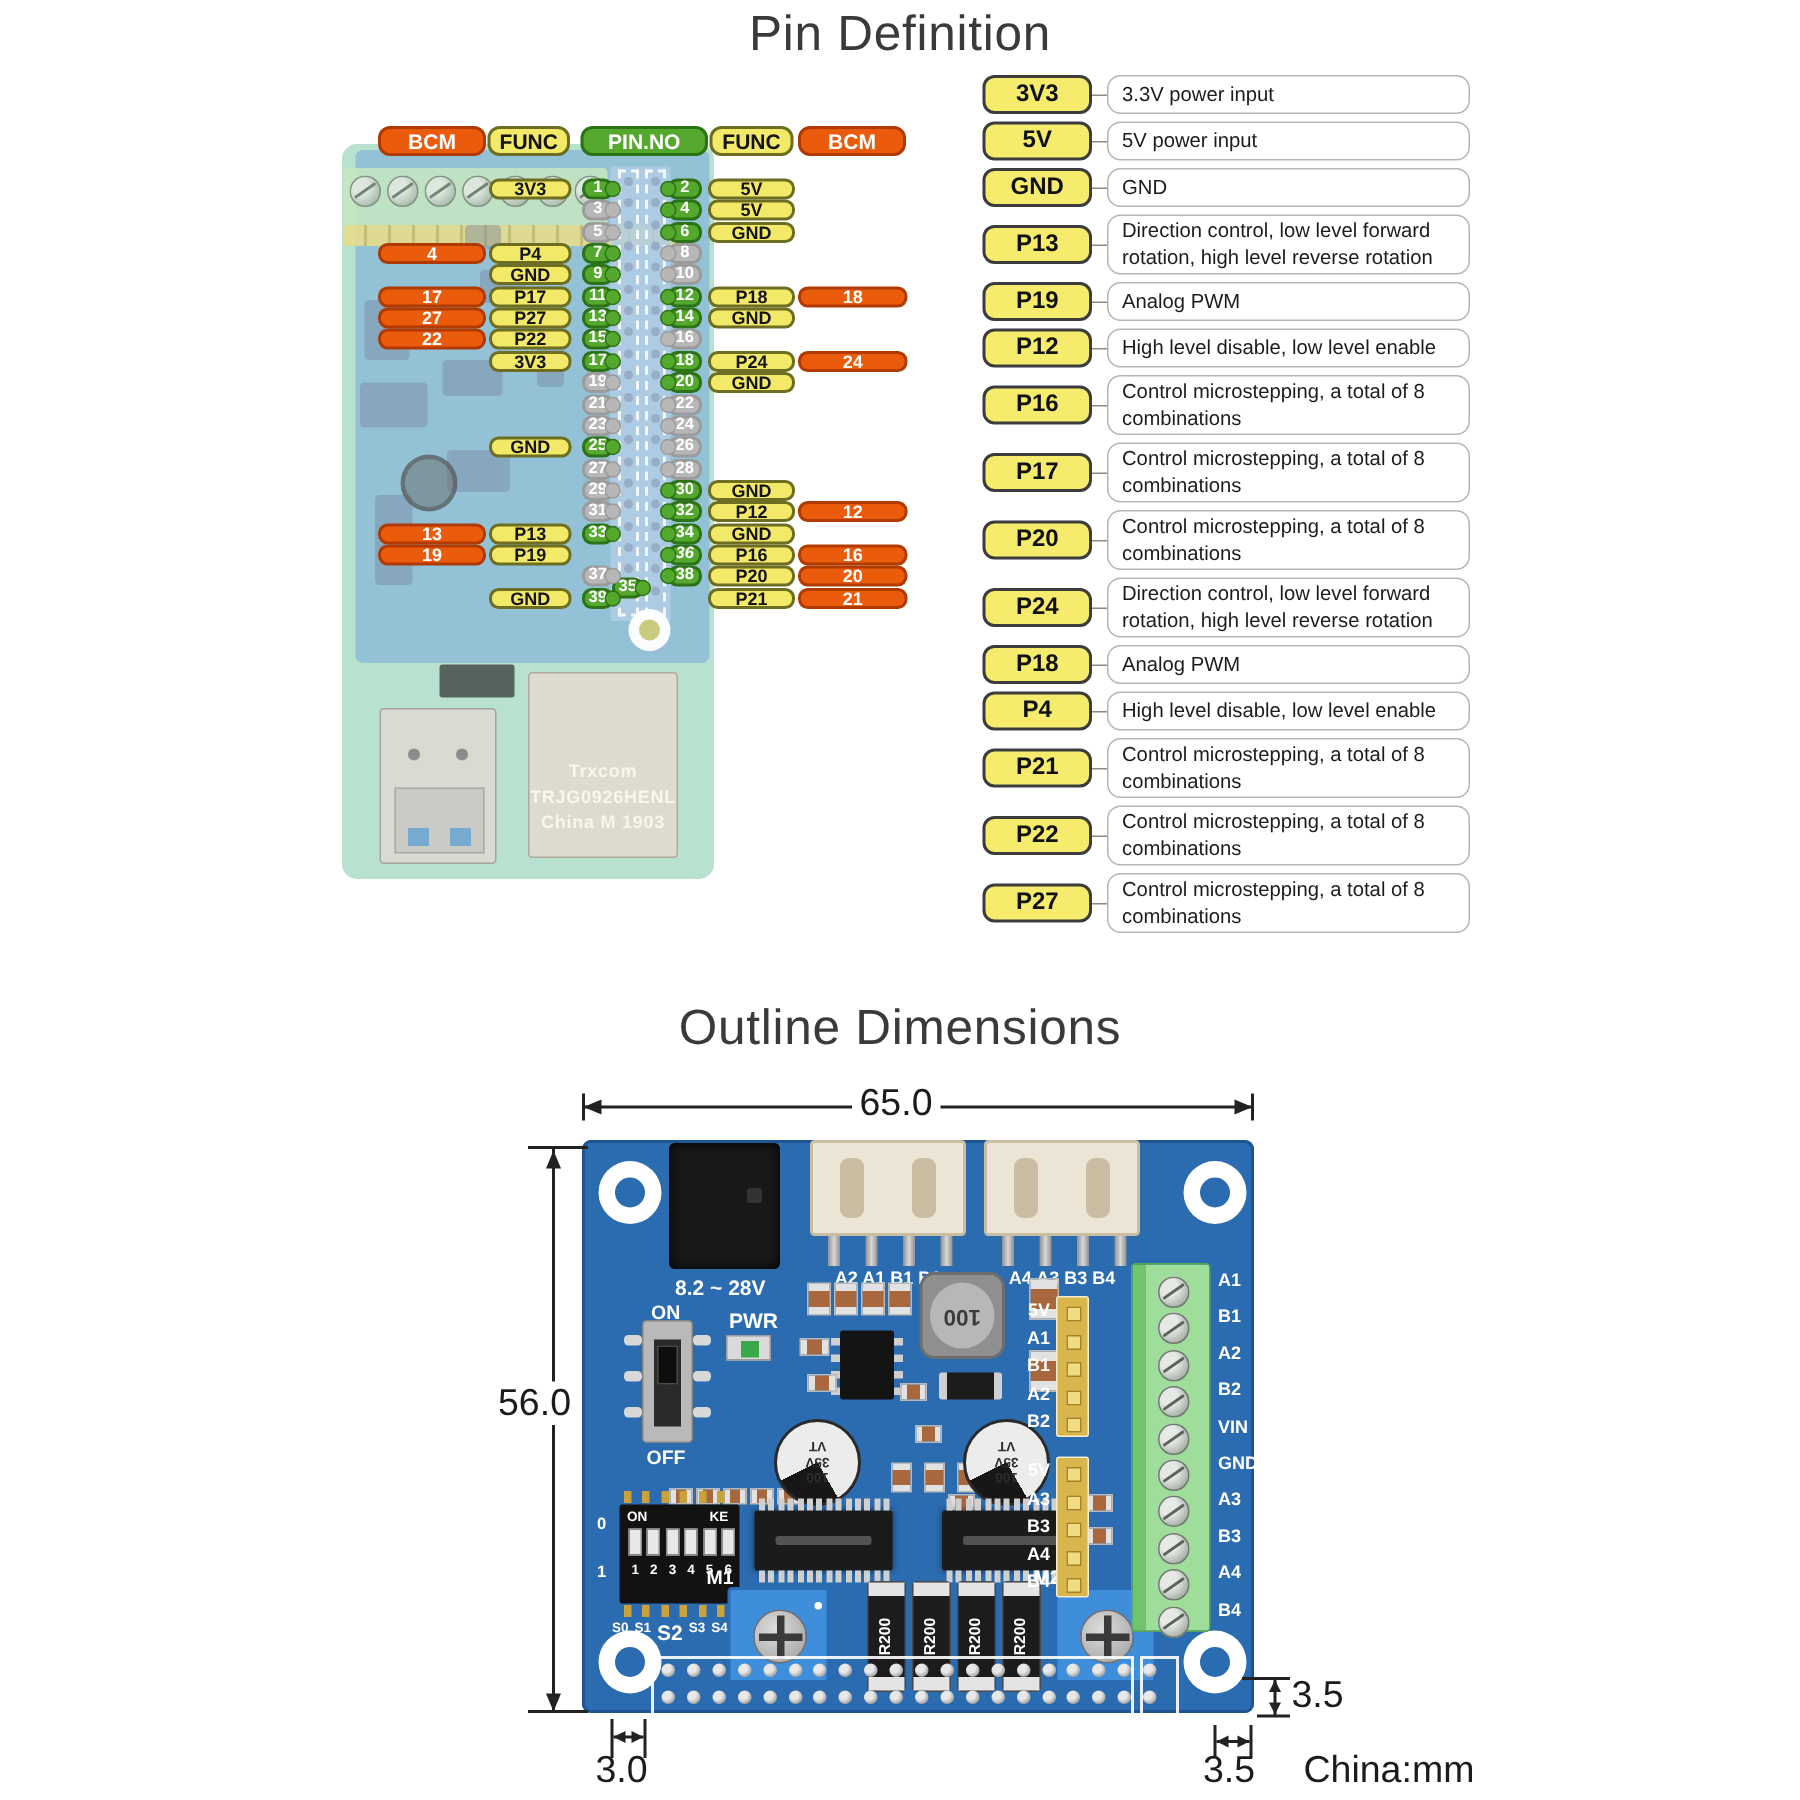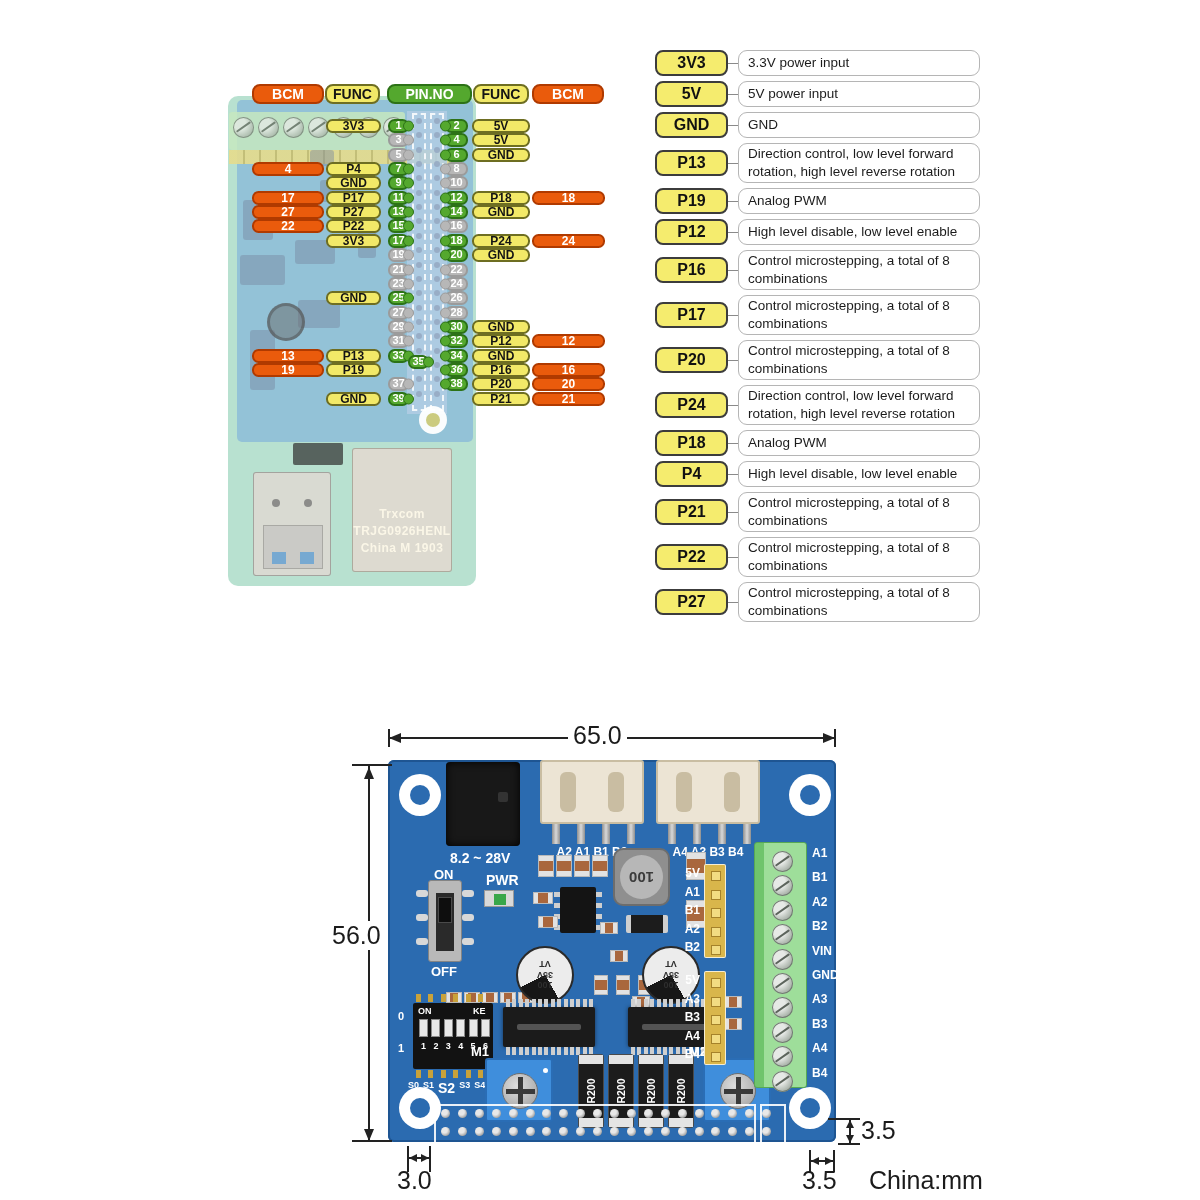--- a/index.html
+++ b/index.html
@@ -50,20 +50,21 @@
   .smd.h{background:linear-gradient(90deg,#e2e2e2 24%,#a9673d 24% 76%,#e2e2e2 76%);}
   .icpin{position:absolute;width:4px;height:8px;background:#cfcfcf;}
   
   #pi{position:absolute;left:0;top:0;}
 </style>
 </head>
 <body>
 
 <div class="page">
 
+  <div class="title" style="top:3px;">Pin Definition</div>
 
   <div id="pi">
       <div class="abs" style="left: 228px; top: 96px; width: 248px; height: 490px; background: rgba(125, 200, 170, 0.55); border-radius: 10px;"></div>
       <div class="abs" style="left: 237px; top: 100px; width: 236px; height: 342px; background: rgba(125, 175, 220, 0.62); border-radius: 5px;"></div>
       <div class="abs" style="left: 229px; top: 112px; width: 176px; height: 38px; background: rgba(198, 232, 192, 0.85); border-radius: 3px;"></div>
       <div class="screw" style="left: 233px; top: 117px; width: 21px; height: 21px; opacity: 0.75;"></div>
       <div class="screw" style="left: 258px; top: 117px; width: 21px; height: 21px; opacity: 0.75;"></div>
       <div class="screw" style="left: 283px; top: 117px; width: 21px; height: 21px; opacity: 0.75;"></div>
       <div class="screw" style="left: 308px; top: 117px; width: 21px; height: 21px; opacity: 0.75;"></div>
       <div class="screw" style="left: 333px; top: 117px; width: 21px; height: 21px; opacity: 0.75;"></div>
@@ -202,21 +203,21 @@
       <div class="pill green" style="left: 445px; top: 334px; width: 23px; height: 13.5px; font-size: 11px; border-radius: 6.5px;">32<div class="leg l green"></div></div>
       <div class="pill yellow" style="left: 472px; top: 334px; width: 58px; height: 13.5px; font-size: 12px; border-radius: 6.5px;">P12</div>
       <div class="pill orange" style="left: 532px; top: 334px; width: 73px; height: 13.5px; font-size: 12px; border-radius: 6.5px;">12</div>
       <div class="pill orange" style="left: 252px; top: 349px; width: 72px; height: 13.5px; font-size: 12px; border-radius: 6.5px;">13</div>
       <div class="pill yellow" style="left: 326px; top: 349px; width: 55px; height: 13.5px; font-size: 12px; border-radius: 6.5px;">P13</div>
       <div class="pill green" style="left: 388px; top: 349px; width: 21px; height: 13.5px; font-size: 11px; border-radius: 6.5px;">33<div class="leg r green"></div></div>
       <div class="pill green" style="left: 445px; top: 349px; width: 23px; height: 13.5px; font-size: 11px; border-radius: 6.5px;">34<div class="leg l green"></div></div>
       <div class="pill yellow" style="left: 472px; top: 349px; width: 58px; height: 13.5px; font-size: 12px; border-radius: 6.5px;">GND</div>
       <div class="pill orange" style="left: 252px; top: 363px; width: 72px; height: 13.5px; font-size: 12px; border-radius: 6.5px;">19</div>
       <div class="pill yellow" style="left: 326px; top: 363px; width: 55px; height: 13.5px; font-size: 12px; border-radius: 6.5px;">P19</div>
-      <div class="pill green" style="left: 388px; top: 355px; width: 21px; height: 13.5px; font-size: 11px; border-radius: 6.5px; margin-left: 20px;">35<div class="leg r green"></div></div>
+      <div class="pill green" style="left: 388px; top: 385px; width: 21px; height: 13.5px; font-size: 11px; border-radius: 6.5px; margin-left: 20px;">35<div class="leg r green"></div></div>
       <div class="pill green" style="left: 445px; top: 363px; width: 23px; height: 13.5px; font-size: 11px; border-radius: 6.5px; font-style: italic;">36<div class="leg l green"></div></div>
       <div class="pill yellow" style="left: 472px; top: 363px; width: 58px; height: 13.5px; font-size: 12px; border-radius: 6.5px;">P16</div>
       <div class="pill orange" style="left: 532px; top: 363px; width: 73px; height: 13.5px; font-size: 12px; border-radius: 6.5px;">16</div>
       <div class="pill gray" style="left: 388px; top: 377px; width: 21px; height: 13.5px; font-size: 11px; border-radius: 6.5px;">37<div class="leg r gray"></div></div>
       <div class="pill green" style="left: 445px; top: 377px; width: 23px; height: 13.5px; font-size: 11px; border-radius: 6.5px;">38<div class="leg l green"></div></div>
       <div class="pill yellow" style="left: 472px; top: 377px; width: 58px; height: 13.5px; font-size: 12px; border-radius: 6.5px;">P20</div>
       <div class="pill orange" style="left: 532px; top: 377px; width: 73px; height: 13.5px; font-size: 12px; border-radius: 6.5px;">20</div>
       <div class="pill yellow" style="left: 326px; top: 392px; width: 55px; height: 13.5px; font-size: 12px; border-radius: 6.5px;">GND</div>
       <div class="pill green" style="left: 388px; top: 392px; width: 21px; height: 13.5px; font-size: 11px; border-radius: 6.5px;">39<div class="leg r green"></div></div>
       <div class="pill green" style="left: 445px; top: 392px; width: 23px; height: 13.5px; font-size: 11px; border-radius: 6.5px; margin-left: 35px;">40<div class="leg l green"></div></div>
@@ -265,20 +266,21 @@
       <div class="lg-pill" style="top: 499px;">P21</div>
       <div class="lg-box" style="top: 492px; height: 40px;">Control microstepping, a total of 8 combinations</div>
       <div class="lg-line" style="top: 557px;"></div>
       <div class="lg-pill" style="top: 544px;">P22</div>
       <div class="lg-box" style="top: 537px; height: 40px;">Control microstepping, a total of 8 combinations</div>
       <div class="lg-line" style="top: 602px;"></div>
       <div class="lg-pill" style="top: 589px;">P27</div>
       <div class="lg-box" style="top: 582px; height: 40px;">Control microstepping, a total of 8 combinations</div>
     </div>
 
+  <div class="title" style="top:666px;">Outline Dimensions</div>
 
   <div id="board">
       <div class="hole" style="left: 11px; top: 14px;"></div>
       <div class="hole" style="left: 401px; top: 14px;"></div>
       <div class="hole" style="left: 11px; top: 327px;"></div>
       <div class="hole" style="left: 401px; top: 327px;"></div>
       <div class="abs" style="left: 58px; top: 2px; width: 74px; height: 84px; background: rgb(24, 24, 24); border-radius: 4px; box-shadow: rgb(0, 0, 0) 0px 0px 8px inset;">
         <div class="abs" style="left: 52px; top: 30px; width: 10px; height: 10px; background: rgb(51, 51, 51); border-radius: 2px;"></div>
       </div>
       <div class="abs" style="left: 152px; top: 0px; width: 104px; height: 64px; background: rgb(236, 228, 212); border: 2px solid rgb(201, 189, 162); border-radius: 3px;">

